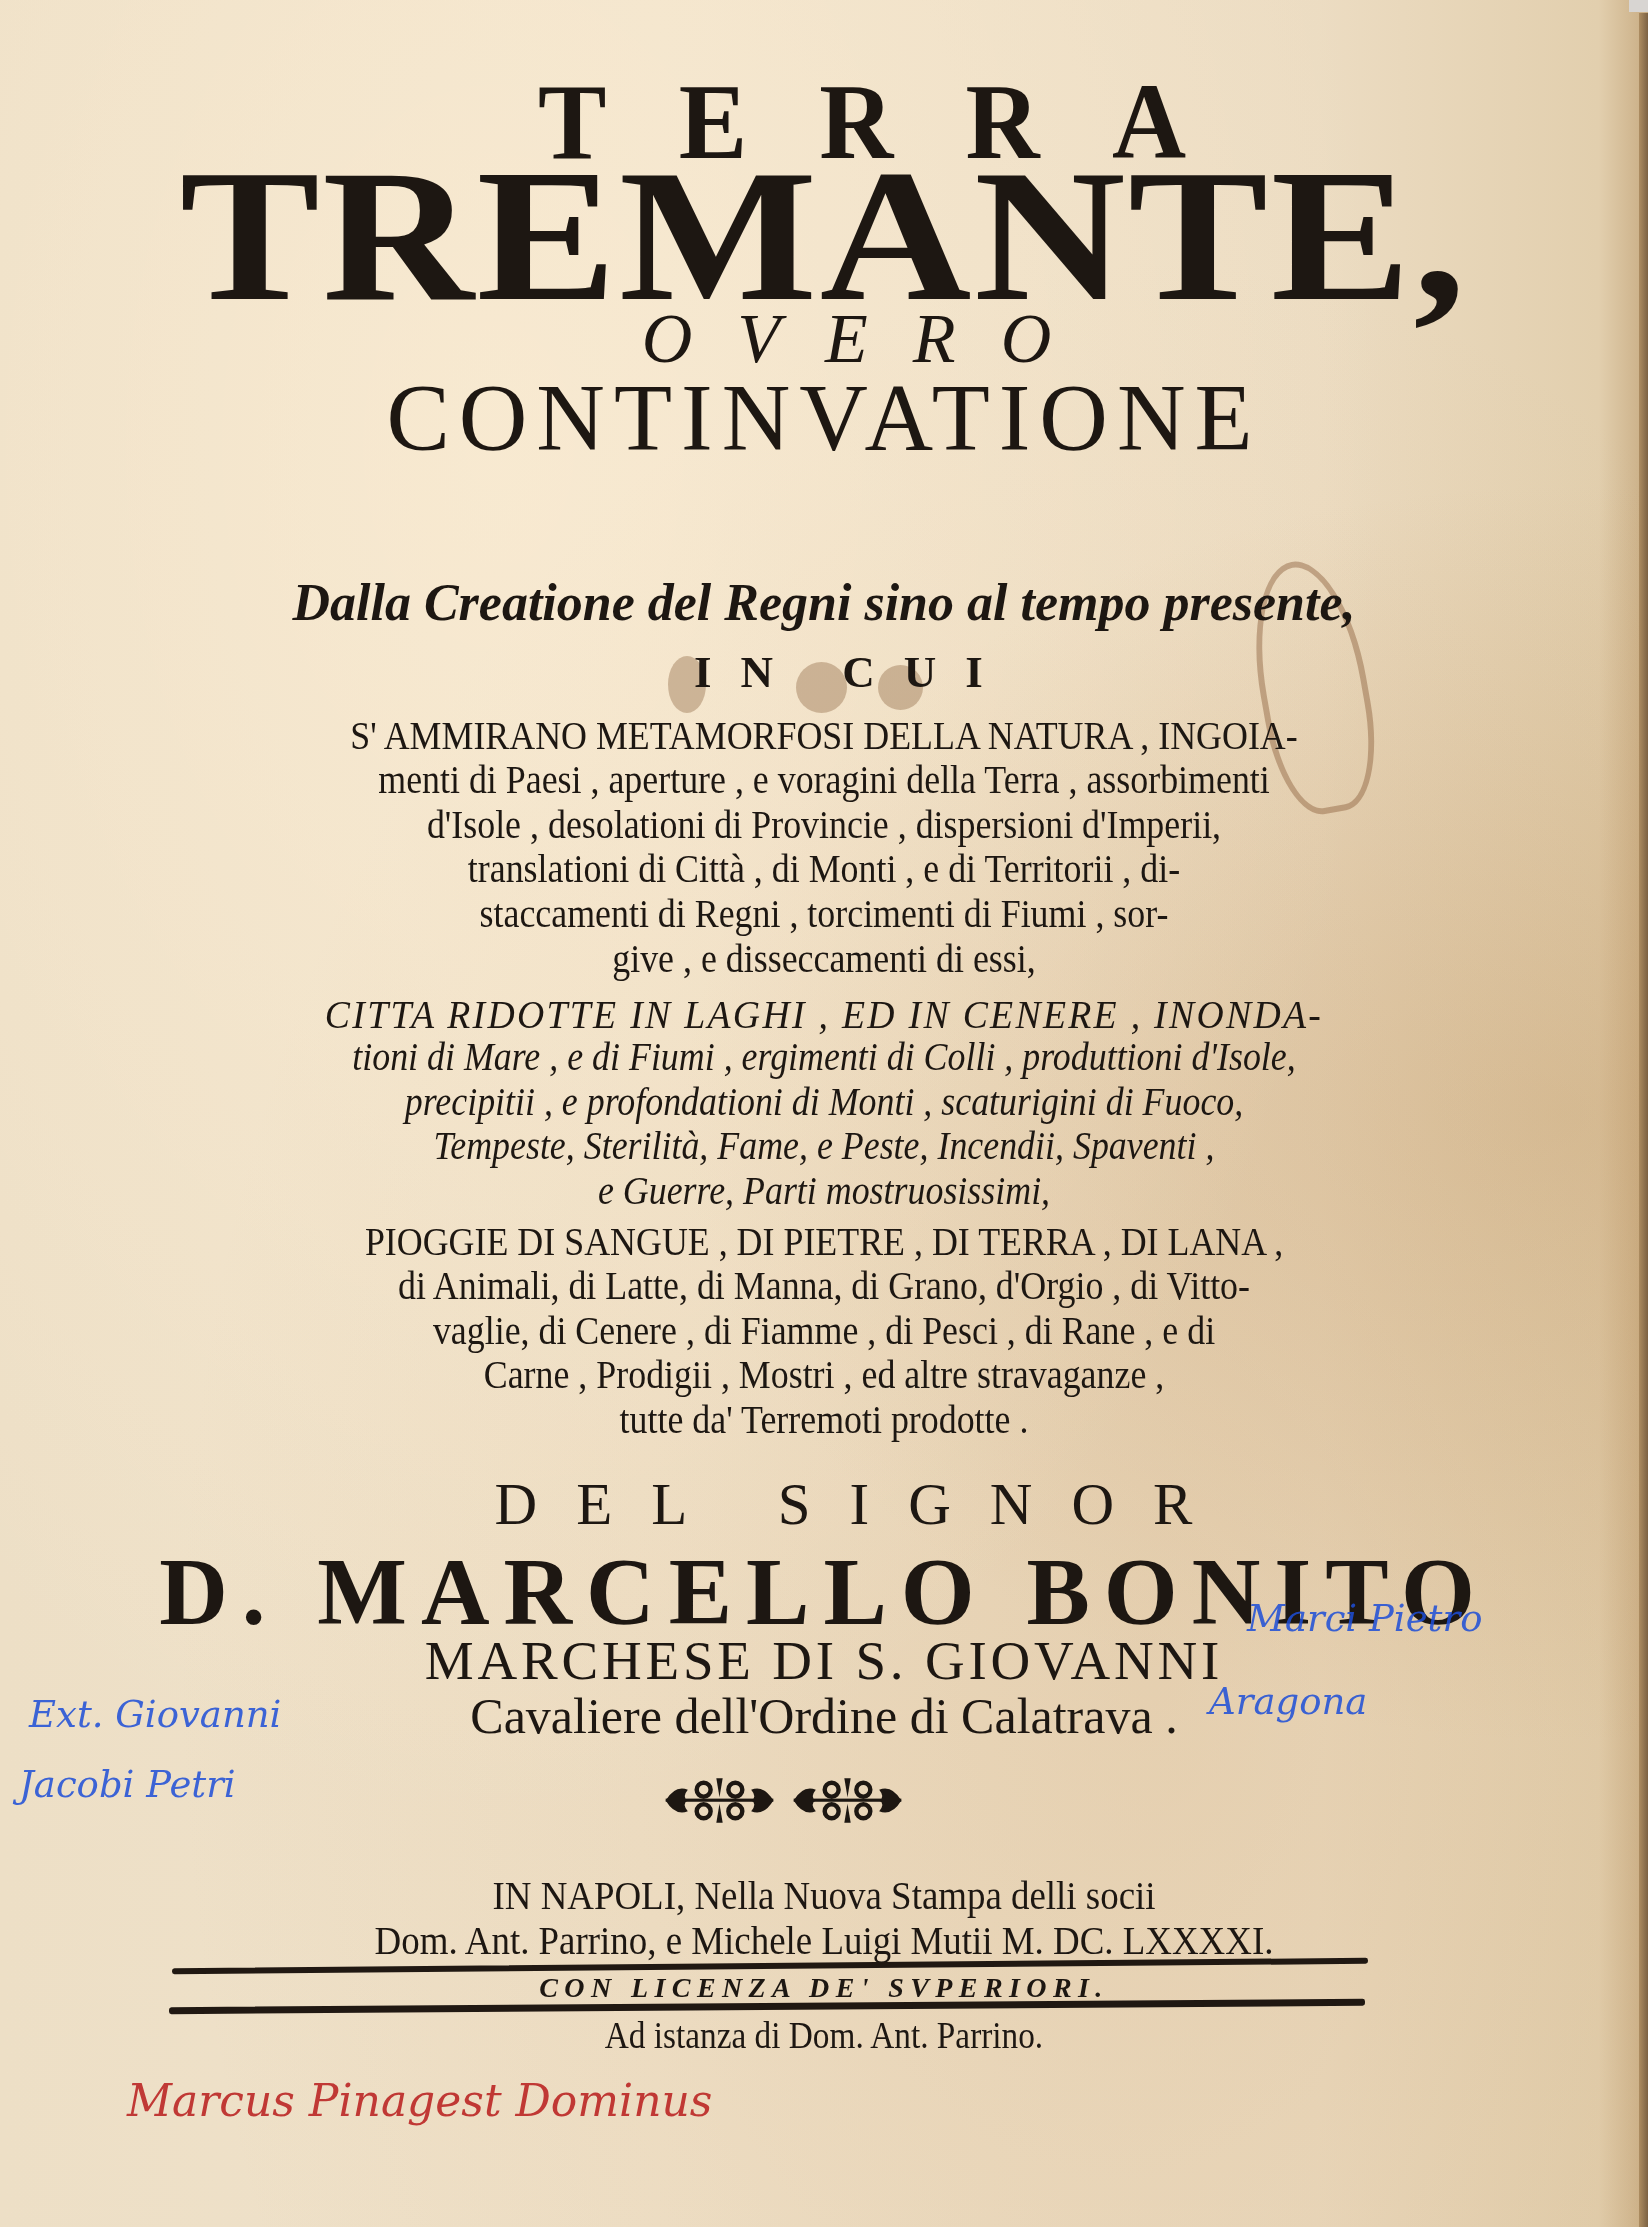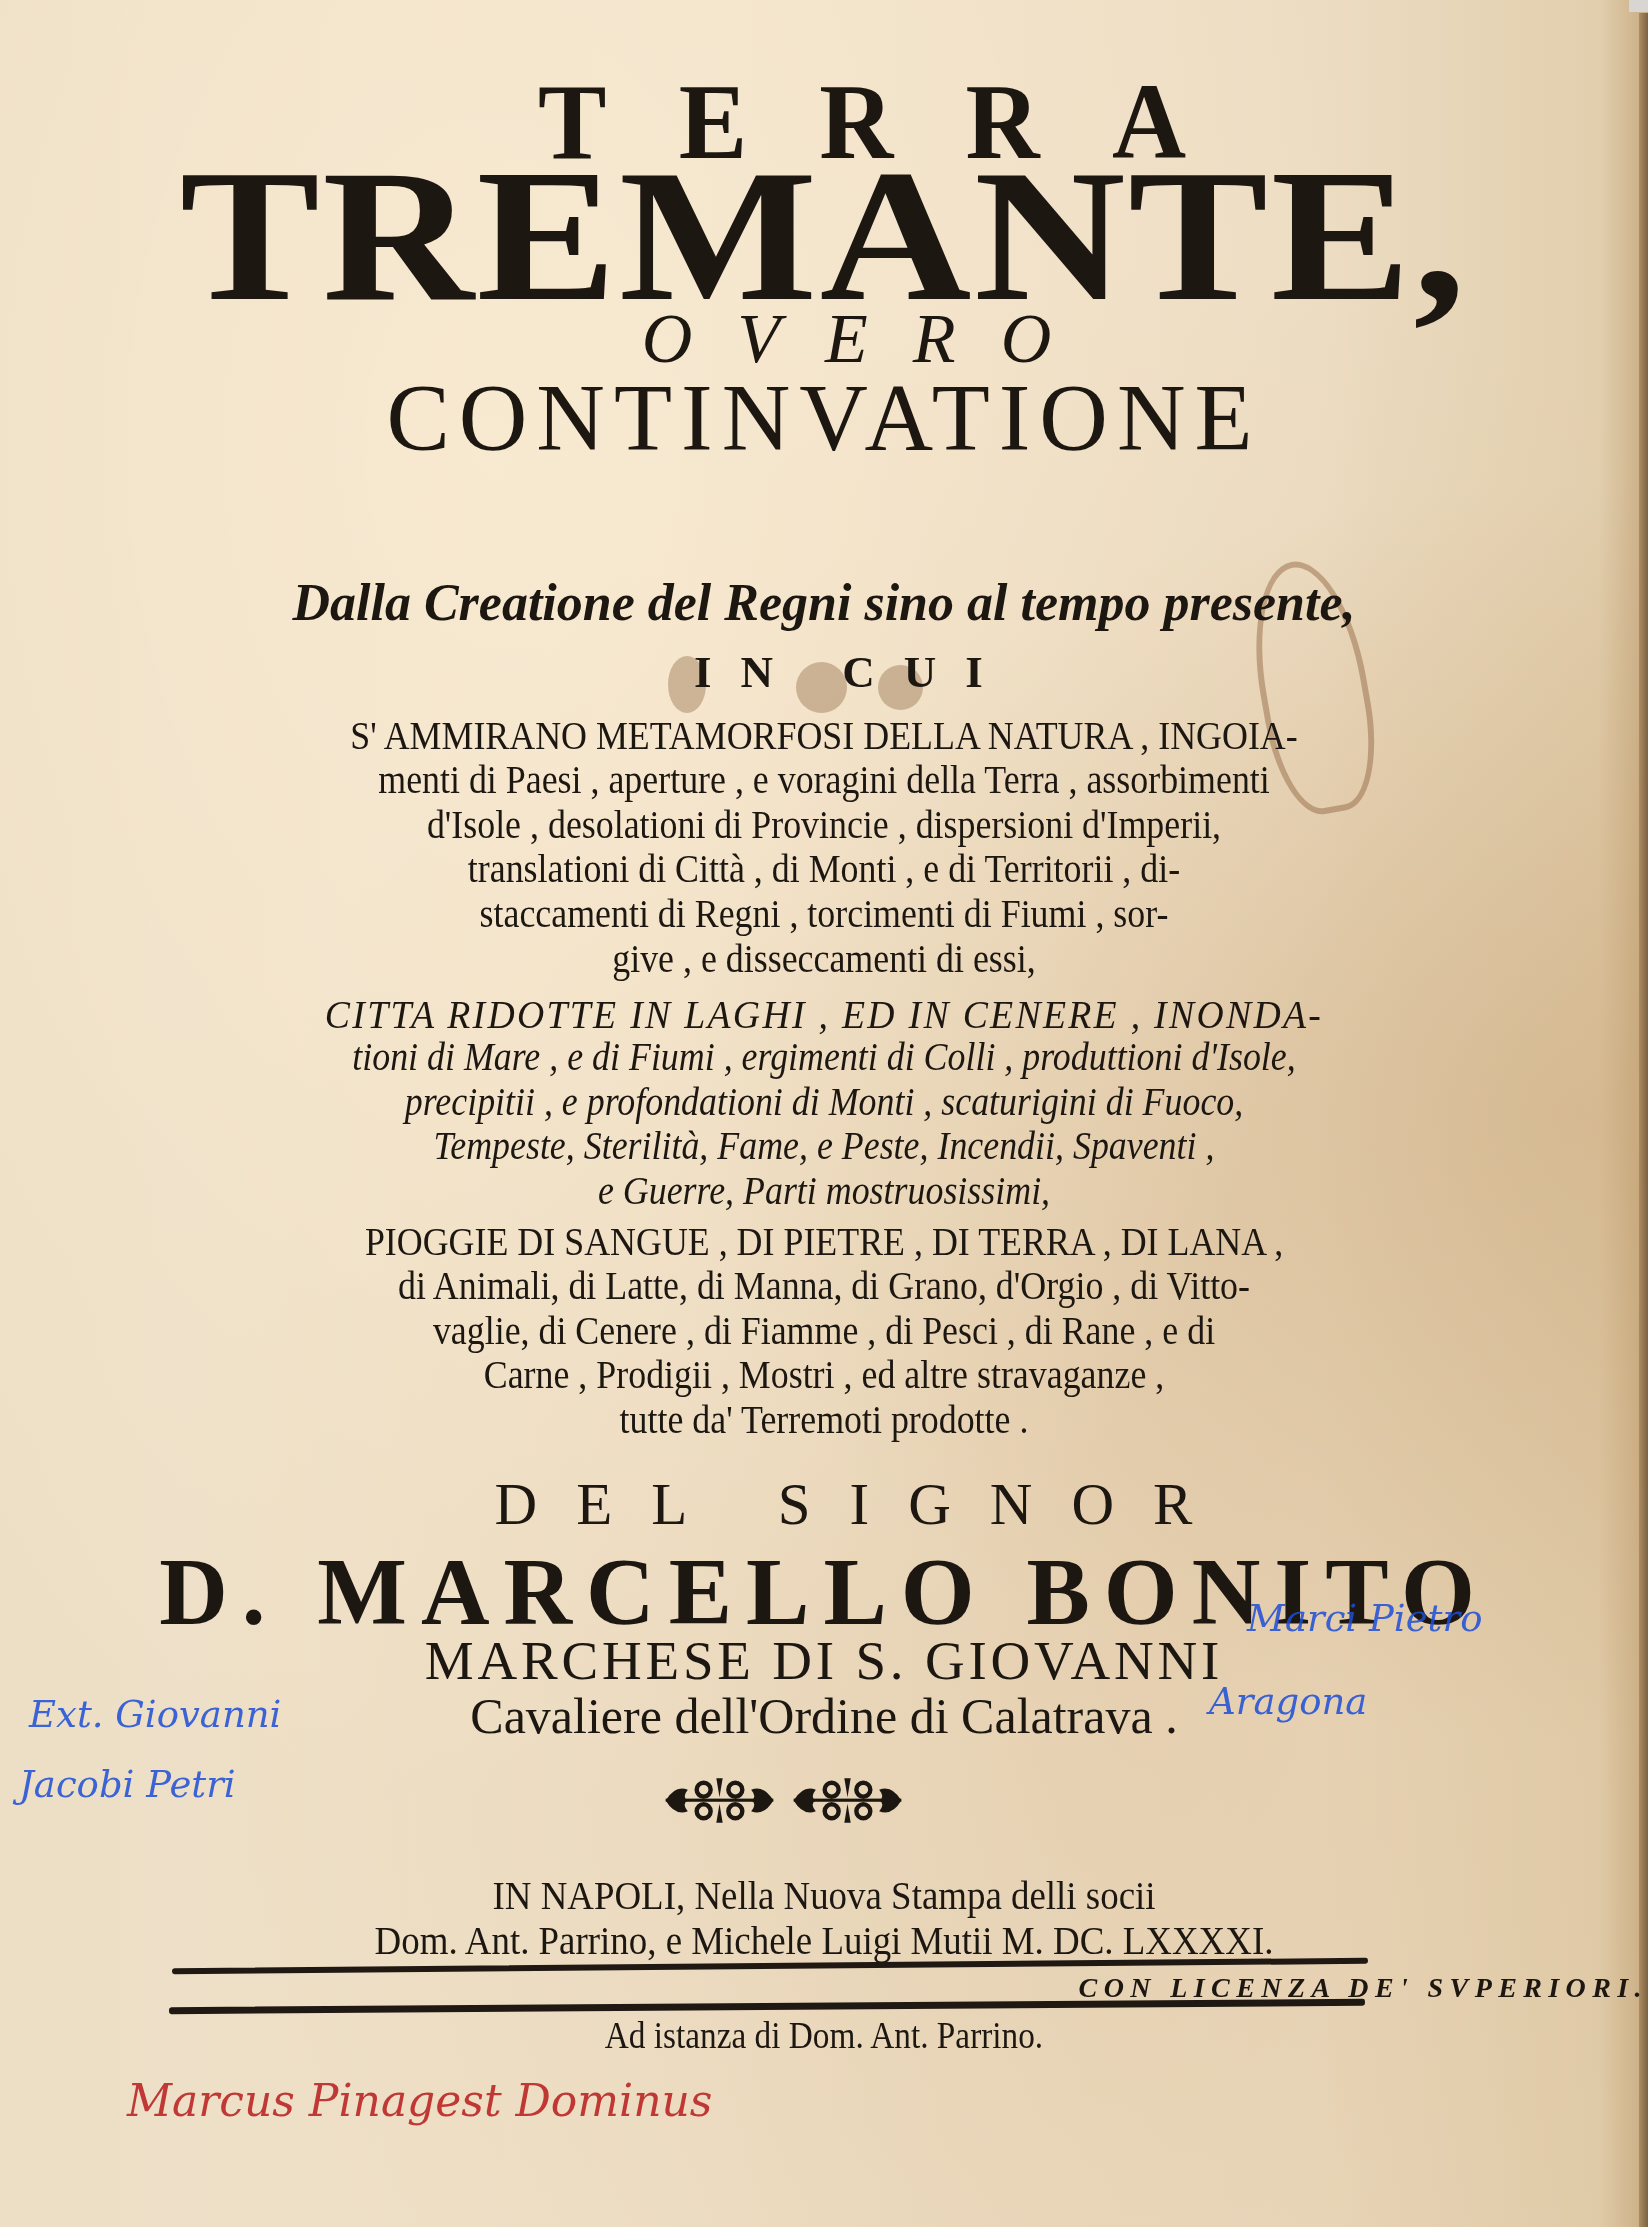--- a/index.html
+++ b/index.html
@@ -165,21 +165,20 @@
       font-family: "Liberation Serif", serif;
       transform: scaleX(0.9);
     }
     .licenza {
       top: 1972px;
       font-size: 28px;
       letter-spacing: 6.4px;
       font-family: "Liberation Serif", serif;
       font-style: italic;
       font-weight: bold;
-      text-align: right;
     }
     .istanza {
       top: 2014px;
       font-size: 37px;
       font-family: "Liberation Serif", serif;
       transform: scaleX(0.9);
     }
     .rule {
       position: absolute;
       height: 5.7px;

